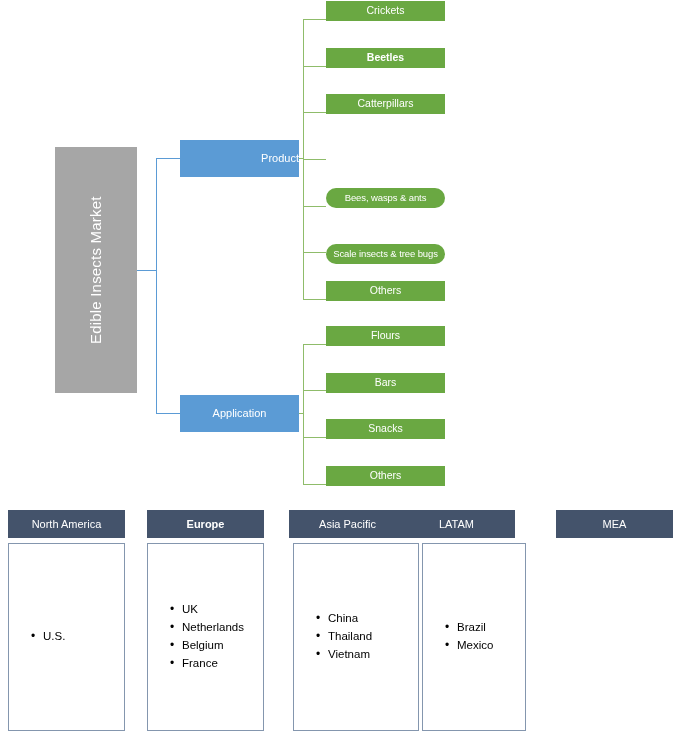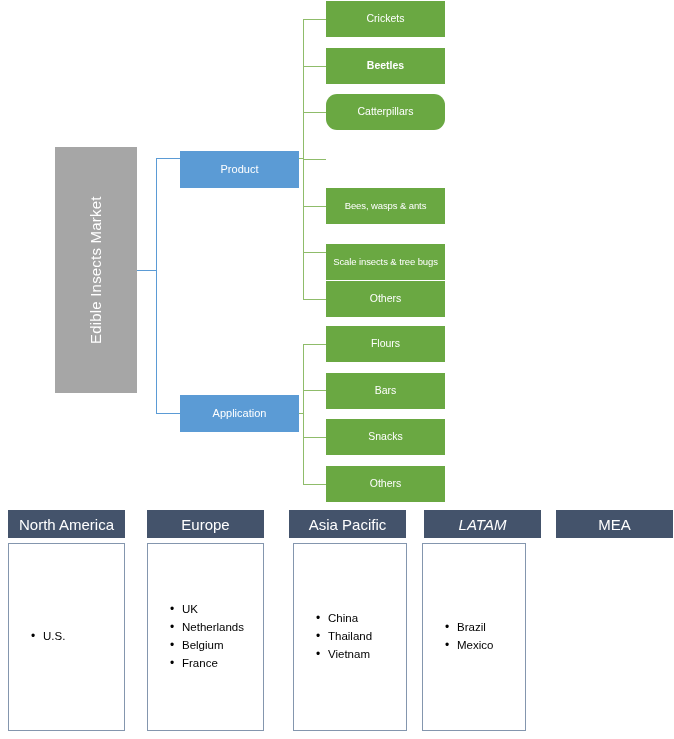--- a/index.html
+++ b/index.html
@@ -48,54 +48,54 @@
   }
 
   
   .cat-node {
     background: #5b9bd5;
     left: 180px;
     width: 119px;
     height: 37px;
     font-size: 11px;
   }
-  .cat-product  { top: 151px; }
+  .cat-product  { top: 140px; justify-content: flex-end; }
   .cat-application { top: 395px; }
 
   
   .leaf-node {
     background: #6aa842;
     left: 326px;
     width: 119px;
-    height: 36px;
+    height: 20px;
     font-size: 10.5px;
     padding: 0 3px;
   }
-  .leaf-node.tight { font-size: 9.5px; letter-spacing: -0.1px; }
+  .leaf-node.tight { font-size: 9.5px; letter-spacing: -0.1px; border-radius: 10px; }
 
   
   .conn {
     position: absolute;
     background: #8fbc6a;
   }
   .conn-blue { background: #5b9bd5; }
   .conn-h { height: 1px; }
   .conn-v { width: 1px; }
 
   
   .region-header {
     position: absolute;
     box-sizing: border-box;
     background: #44536b;
     height: 28px;
     display: flex;
     align-items: center;
     justify-content: center;
     color: #ffffff;
-    font-size: 15px;
+    font-size: 11px;
     top: 510px;
   }
   .region-body {
     position: absolute;
     box-sizing: border-box;
     background: #ffffff;
     border: 1px solid #8496ae;
     top: 543px;
     height: 188px;
     display: flex;
@@ -162,21 +162,21 @@
   <div class="conn conn-h" style="left:303px; top:390px; width:23px;"></div>
   <div class="conn conn-h" style="left:303px; top:437px; width:23px;"></div>
   <div class="conn conn-h" style="left:303px; top:484px; width:23px;"></div>
 
   <div class="node leaf-node" style="top:1px;">
     <span>Crickets</span>
   </div>
   <div class="node leaf-node" style="top:48px;font-weight:bold;">
     <span>Beetles</span>
   </div>
-  <div class="node leaf-node" style="top:94px;border-radius:11px;">
+  <div class="node leaf-node" style="top:94px;">
     <span>Catterpillars</span>
   </div>
   <div class="node leaf-node tight" style="top:188px;">
     <span>Bees, wasps &amp; ants</span>
   </div>
   <div class="node leaf-node tight" style="top:244px;">
     <span>Scale insects &amp; tree bugs</span>
   </div>
   <div class="node leaf-node" style="top:281px;">
     <span>Others</span>
@@ -191,27 +191,27 @@
   <div class="node leaf-node" style="top:419px;">
     <span>Snacks</span>
   </div>
   <div class="node leaf-node" style="top:466px;">
     <span>Others</span>
   </div>
 
   <div class="region-header" style="left:8px;   width:117px;">
     <span>North America</span>
   </div>
-  <div class="region-header" style="left:147px; width:117px;">
+  <div class="region-header" style="left:147px; width:117px;font-weight:bold;">
     <span>Europe</span>
   </div>
   <div class="region-header" style="left:289px; width:117px;">
     <span>Asia Pacific</span>
   </div>
-  <div class="region-header" style="left:424px; width:117px;font-style:italic;">
+  <div class="region-header" style="left:398px; width:117px;">
     <span>LATAM</span>
   </div>
   <div class="region-header" style="left:556px; width:117px;text-align:center;">
     <span>MEA</span>
   </div>
 
   <div class="region-body" style="left:8px;   width:117px;">
     <ul class="region-list">
       <li>U.S.</li>
     </ul>
@@ -219,21 +219,21 @@
 
   <div class="region-body" style="left:147px; width:117px;">
     <ul class="region-list">
       <li>UK</li>
       <li>Netherlands</li>
       <li>Belgium</li>
       <li>France</li>
     </ul>
   </div>
 
-  <div class="region-body" style="left:293px; width:114px;">
+  <div class="region-body" style="left:293px; width:126px;">
     <ul class="region-list">
       <li>China</li>
       <li>Thailand</li>
       <li>Vietnam</li>
     </ul>
   </div>
 
   <div class="region-body" style="left:422px; width:104px;">
     <ul class="region-list">
       <li>Brazil</li>

